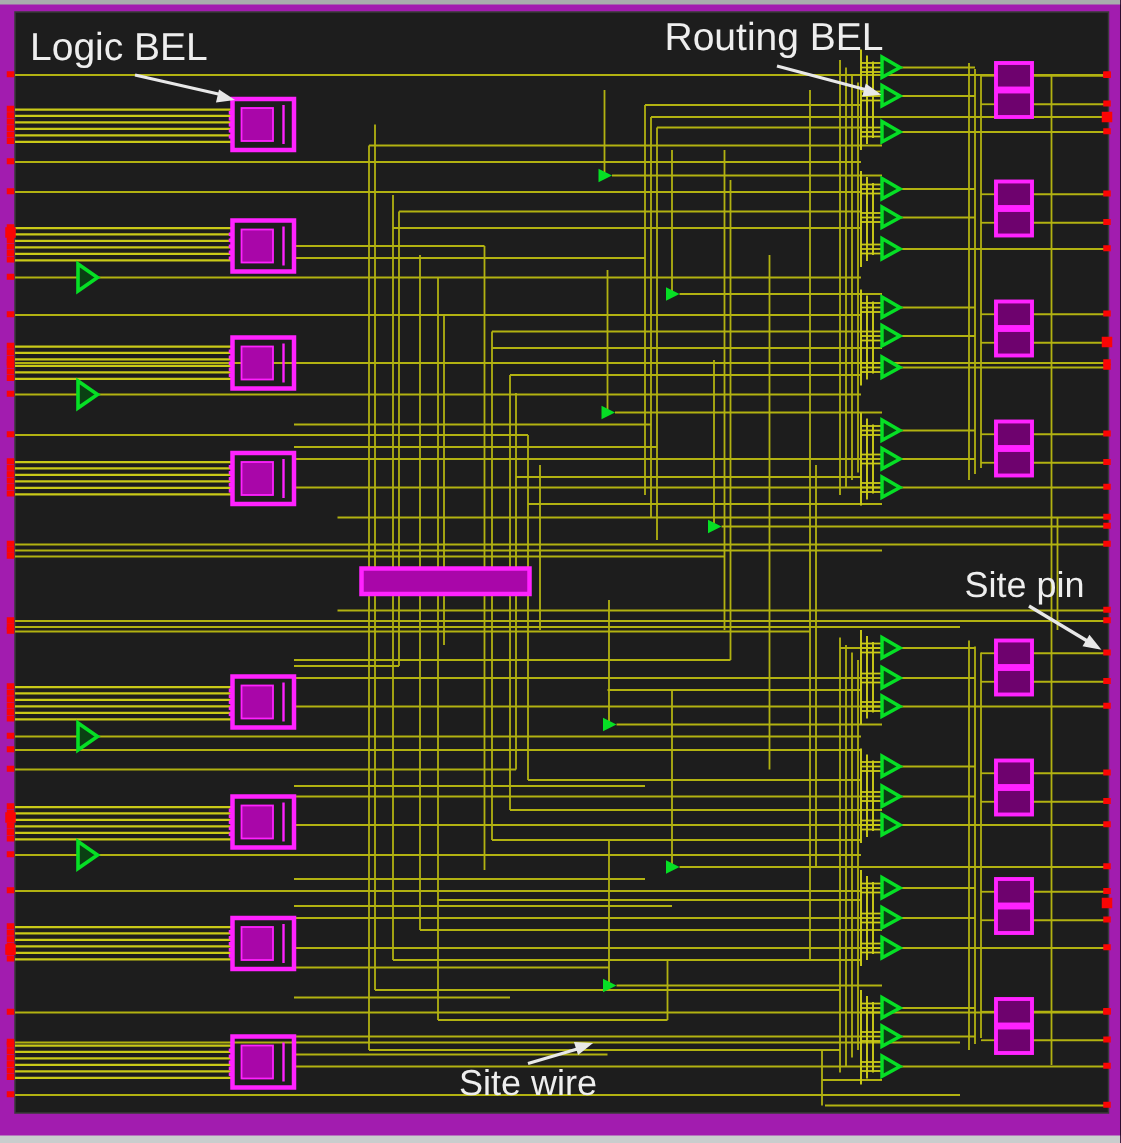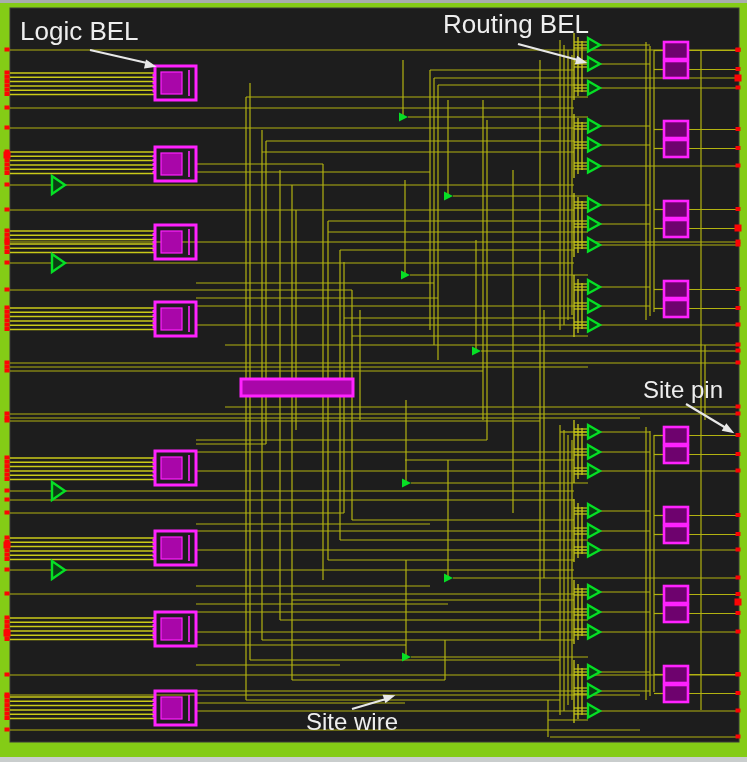--- a/index.html
+++ b/index.html
@@ -1,16 +1,16 @@
 <!DOCTYPE html>
 <html><head>
 <meta charset="utf-8">
 <style>
   html,body{margin:0;padding:0;background:#000;}
-  .stage{position:relative;width:747px;height:762px;background:#84cc16;overflow:hidden;
+  .stage{position:relative;width:747px;height:762px;background:#a21caf;overflow:hidden;
          font-family:"Liberation Sans", sans-serif;}
   svg{display:block;}
   text{font-family:"Liberation Sans", sans-serif; fill:#eeeeee;}
   .edge-strip-top{position:absolute;left:0;top:0;width:747px;height:3px;background:#a8adad;}
   .edge-strip-bottom{position:absolute;left:0;top:757px;width:747px;height:5px;background:#c9cdcd;}
 </style>
 </head>
 <body>
 
 <div class="stage">

